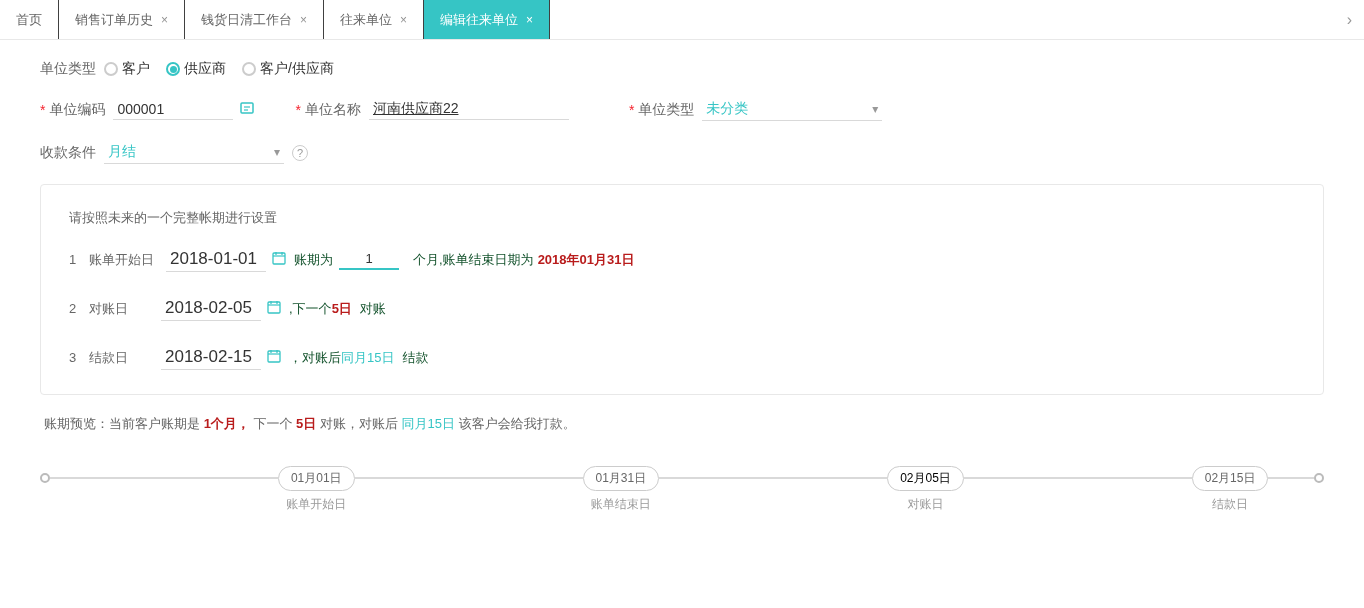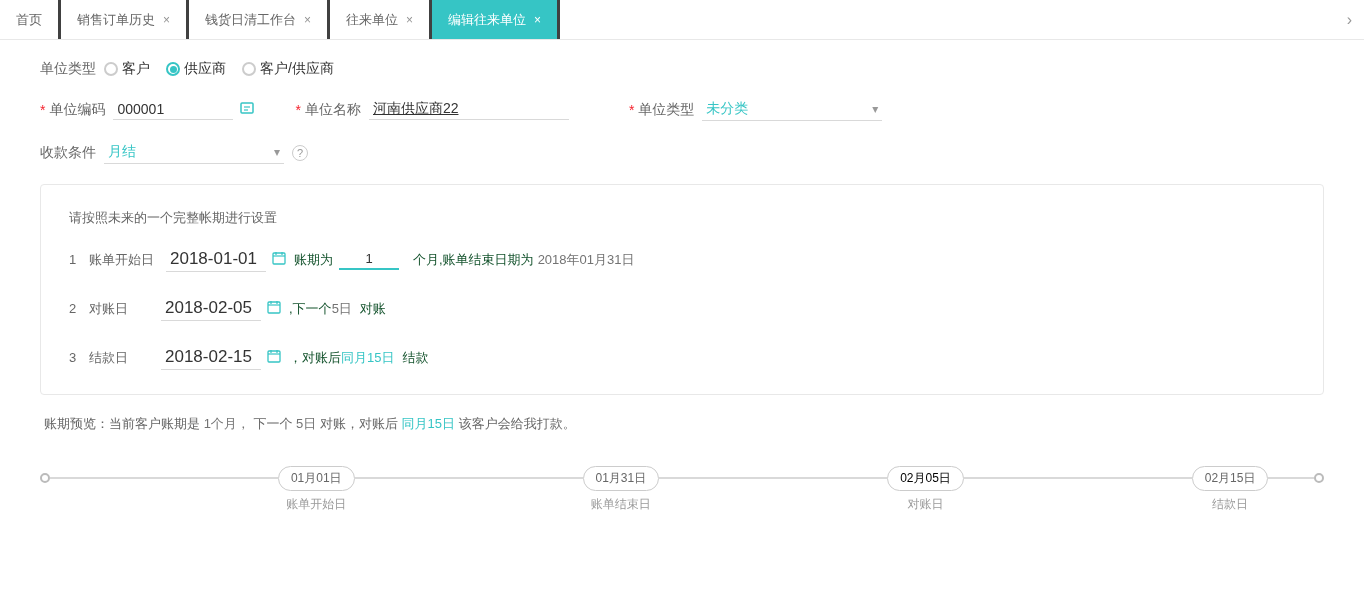--- a/index.html
+++ b/index.html
@@ -15,21 +15,21 @@
       padding: 0 0;
     }
     .tab {
       display: flex;
       align-items: center;
       padding: 8px 16px;
       height: 100%;
       cursor: pointer;
       font-size: 13px;
       color: #666;
-      border-right: 3px solid #404040;
+      border-right: 1px solid #404040;
       position: relative;
       white-space: nowrap;
     }
     .tab:first-child { border-left: none; }
     .tab.active {
       background: #36c5c5;
       color: #fff;
     }
     .tab .close-btn {
       margin-left: 8px;
@@ -192,21 +192,21 @@
       margin-right: 12px;
       white-space: nowrap;
       font-size: 13px;
       min-width: 60px;
     }
     .step-desc {
       color: #14532d;
       font-size: 13px;
       margin-left: 8px;
     }
-    .highlight-orange { color: #737373; }
+    .highlight-orange { color: #b91c1c; font-weight: bold; }
     .highlight-teal { color: #36c5c5; }
 
     .date-input {
       border: none;
       border-bottom: 1px solid #d9d9d9;
       outline: none;
       padding: 2px 4px;
       font-size: 17px;
       color: #333;
       background: transparent;

